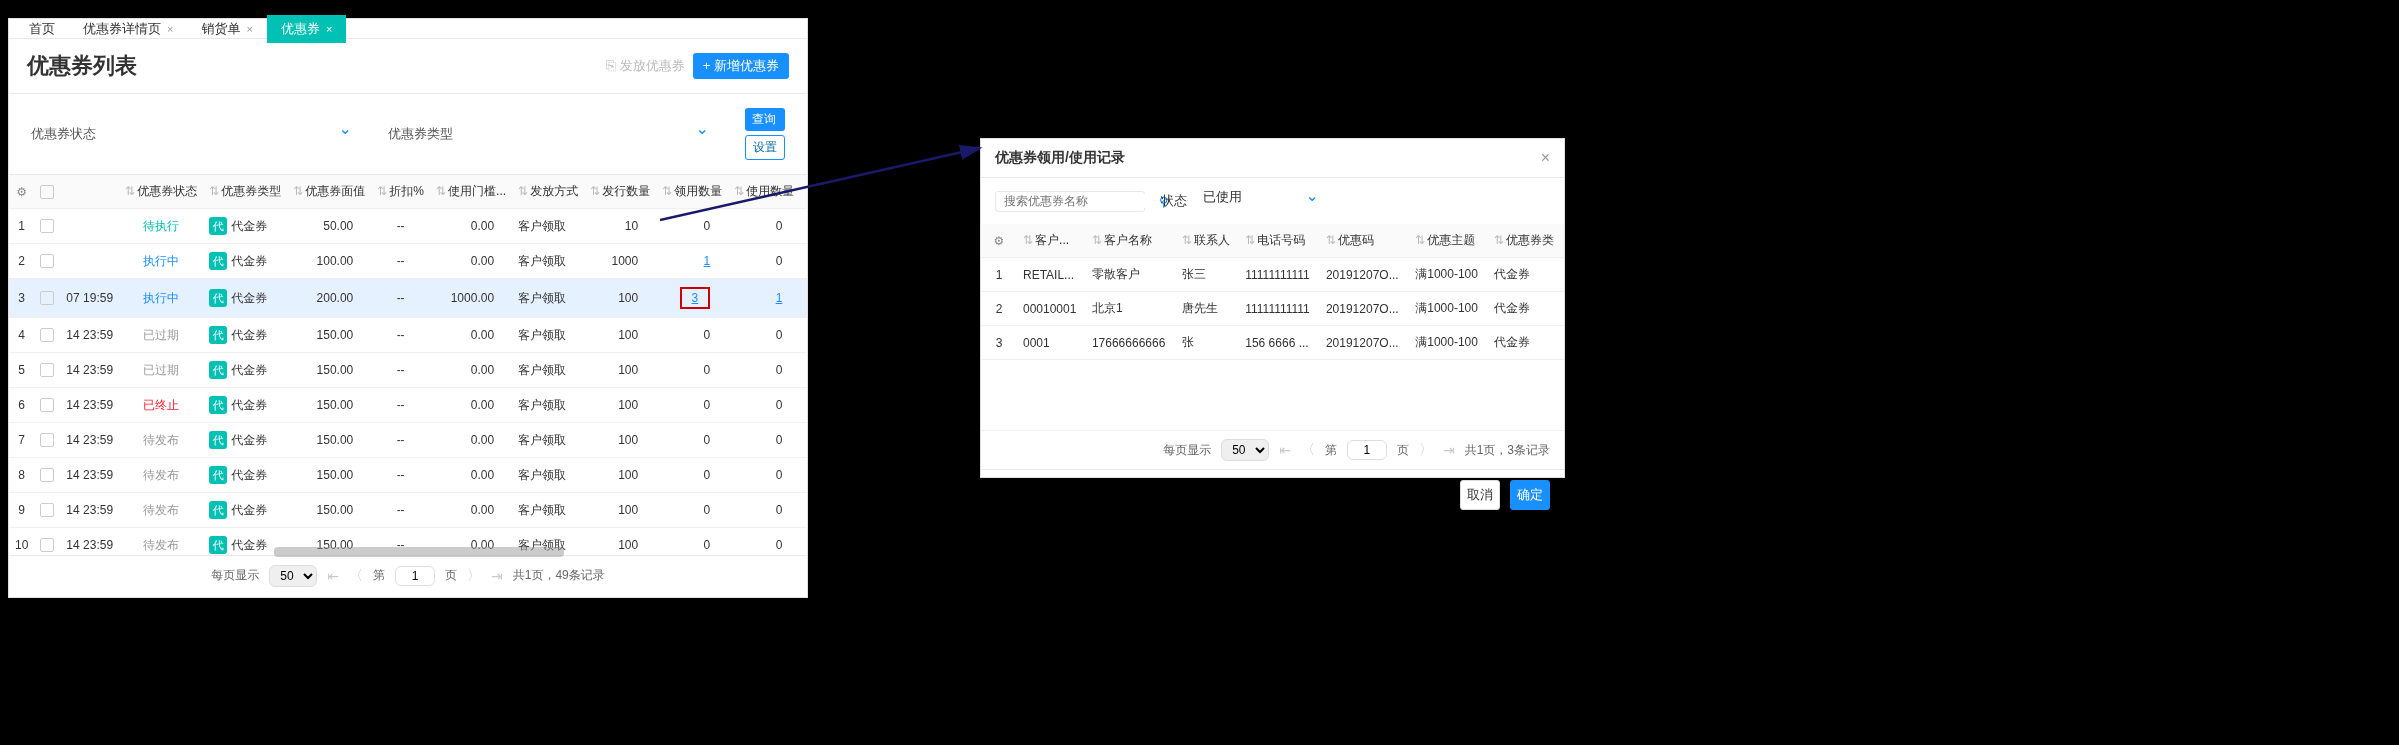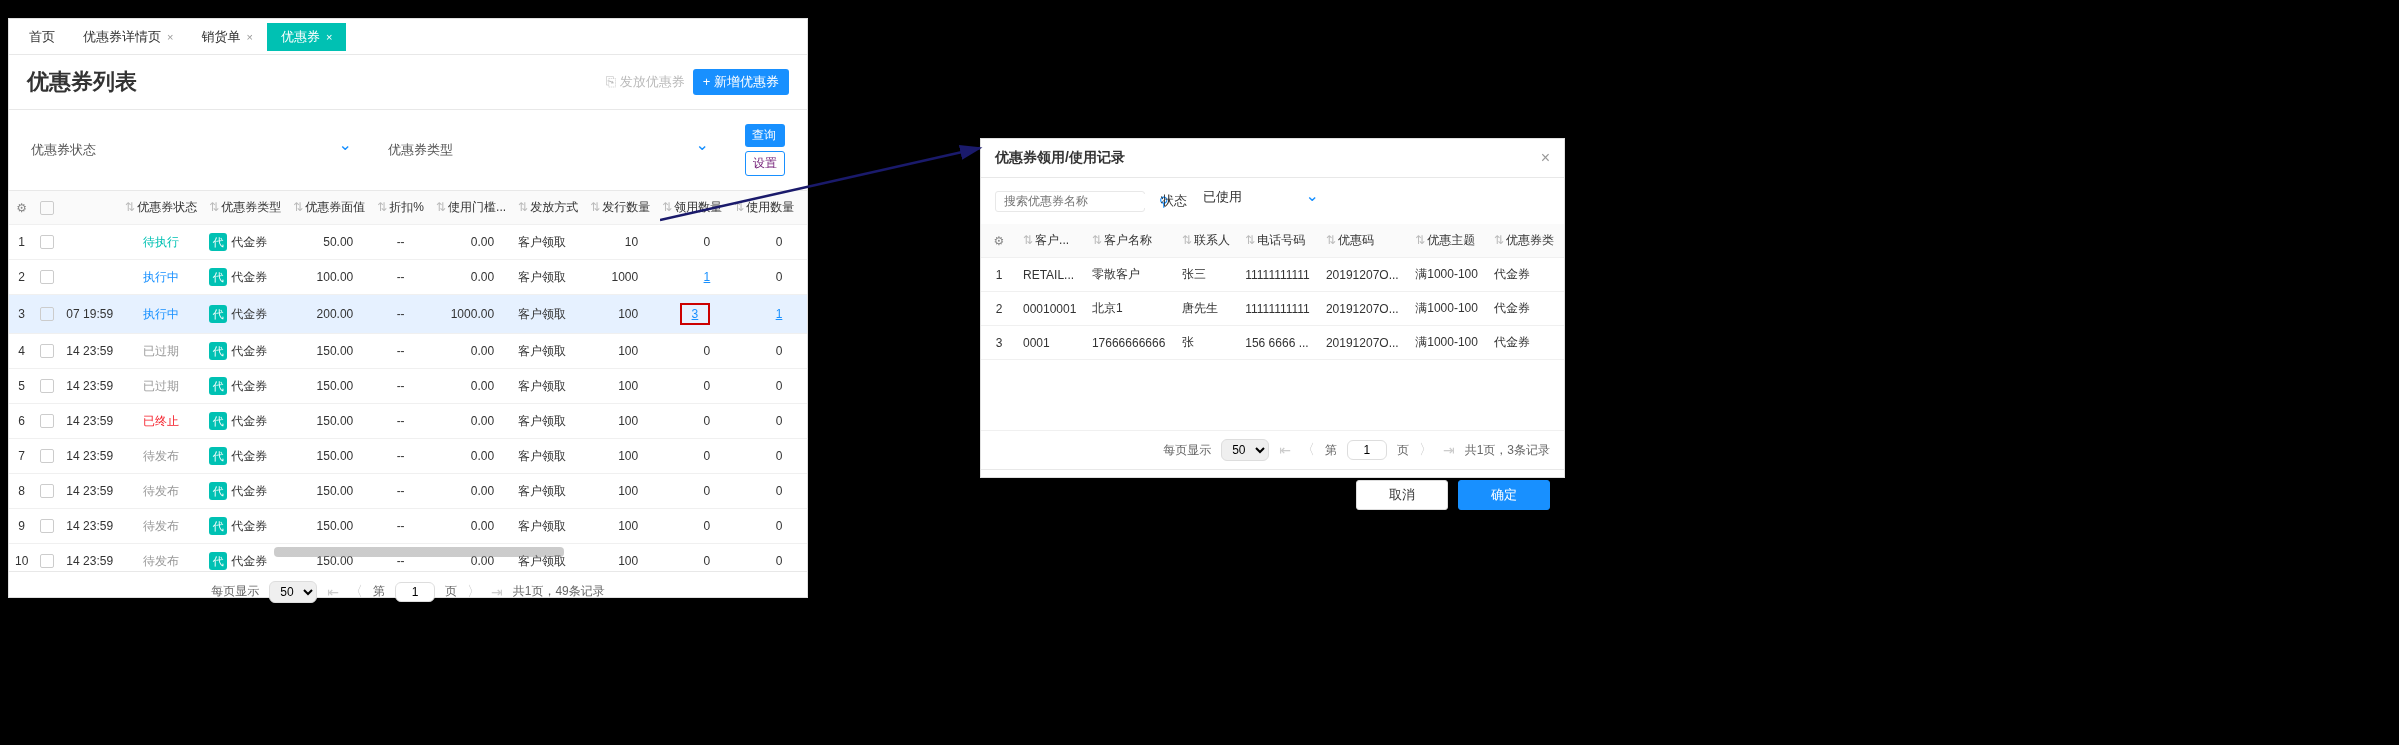--- a/index.html
+++ b/index.html
@@ -1,37 +1,37 @@
 <!DOCTYPE html>
 <html><head>
 <meta charset="utf-8">
 <style>
 *{box-sizing:border-box;margin:0;padding:0;font-family:"Microsoft YaHei",Arial,sans-serif}
 body{background:#000;width:2399px;height:745px;position:relative;font-size:13px;color:#333}
 .panel-left{position:absolute;left:8px;top:18px;width:800px;height:580px;background:#fff;border:1px solid #e0e0e0}
-.tabs{display:flex;align-items:center;height:36px;border-bottom:1px solid #e8e8e8;padding:0 6px}
+.tabs{display:flex;align-items:center;height:20px;border-bottom:1px solid #e8e8e8;padding:0 6px}
 .tab{padding:0 14px;height:28px;line-height:28px;font-size:13px;cursor:pointer;display:flex;align-items:center;gap:6px}
 .tab.active{background:#00c1b3;color:#fff}
 .tab .close{font-size:11px;color:#999}
 .tab.active .close{color:#fff}
 .title-row{display:flex;align-items:center;justify-content:space-between;padding:12px 18px;border-bottom:1px solid #e8e8e8}
 .title{font-size:22px;font-weight:700}
 .title-actions{display:flex;gap:8px;align-items:center}
 .btn-link{color:#bbb;font-size:13px;cursor:pointer}
 .btn-primary{background:#1890ff;color:#fff;padding:4px 10px;border-radius:3px;font-size:13px;cursor:pointer}
 .filter-row{display:flex;align-items:center;padding:14px 22px;gap:32px;border-bottom:1px solid #e8e8e8}
 .filter-item{display:flex;align-items:center;gap:10px;flex:1}
 .filter-label{font-size:13px;color:#555}
 .filter-input{flex:1;height:26px;border:none;border-bottom:1px solid #e8e8e8}
 .filter-select{flex:1;height:26px;border:none;position:relative;color:#999}
 .filter-select::after{content:"⌄";position:absolute;right:4px;color:#1890ff;font-size:16px;top:-2px}
 .btn-stack{display:flex;flex-direction:column;gap:4px}
 .btn-sm{padding:3px 7px;border-radius:3px;font-size:12px;text-align:left;cursor:pointer}
 .btn-blue{background:#1890ff;color:#fff}
-.btn-outline{border:1px solid #1890ff;color:#701a75;background:#fff}
+.btn-outline{border:1px solid #1890ff;color:#0369a1;background:#fff}
 .table-wrap{height:380px;overflow:auto}
 table{width:100%;border-collapse:collapse;font-size:12px}
 th,td{padding:8px 6px;text-align:left;border-bottom:1px solid #f0f0f0;white-space:nowrap}
 th{color:#333;font-weight:500;background:#fafafa}
 th .sort{color:#bbb;margin-right:2px}
 .num-col{text-align:right;padding-right:18px}
 .center{text-align:center}
 .gear-head{width:36px;text-align:center;color:#888}
 .chk{width:14px;height:14px;border:1px solid #ccc;border-radius:2px;display:inline-block;vertical-align:middle}
 .badge{display:inline-block;width:18px;height:18px;background:#00c1b3;color:#fff;border-radius:3px;font-size:11px;line-height:18px;text-align:center;margin-right:4px}
@@ -51,21 +51,21 @@
 .dlg-head{display:flex;justify-content:space-between;align-items:center;padding:10px 14px;border-bottom:1px solid #e8e8e8}
 .dlg-title{font-size:14px;font-weight:700}
 .dlg-close{color:#999;cursor:pointer;font-size:16px}
 .dlg-filter{display:flex;align-items:center;gap:16px;padding:10px 14px}
 .search-box{display:flex;align-items:center;border:1px solid #e8e8e8;border-radius:3px;padding:2px 8px;width:150px}
 .search-box input{border:none;flex:1;font-size:12px;outline:none}
 .search-ic{color:#1890ff}
 .dlg-table{font-size:12px}
 .dlg-pager{padding:8px 14px;display:flex;justify-content:flex-end;align-items:center;gap:10px;border-top:1px solid #f0f0f0;font-size:12px;color:#666}
 .dlg-footer{padding:10px 14px;display:flex;justify-content:flex-end;gap:10px;border-top:1px solid #e8e8e8}
-.btn-def{padding:5px 32px;border:1px solid #ddd;border-radius:3px;font-size:13px;cursor:pointer;background:#fff}
+.btn-def{padding:5px 6px;border:1px solid #ddd;border-radius:3px;font-size:13px;cursor:pointer;background:#fff}
 .arrow{position:absolute;pointer-events:none}
 .scroll-shadow{position:absolute;bottom:40px;left:265px;width:290px;height:10px;background:linear-gradient(#999,#999);opacity:0.5;border-radius:4px}
 </style>
 </head>
 <body>
 
 <div class="panel-left">
   <div class="tabs">
     <div class="tab">
         <span>首页</span>

